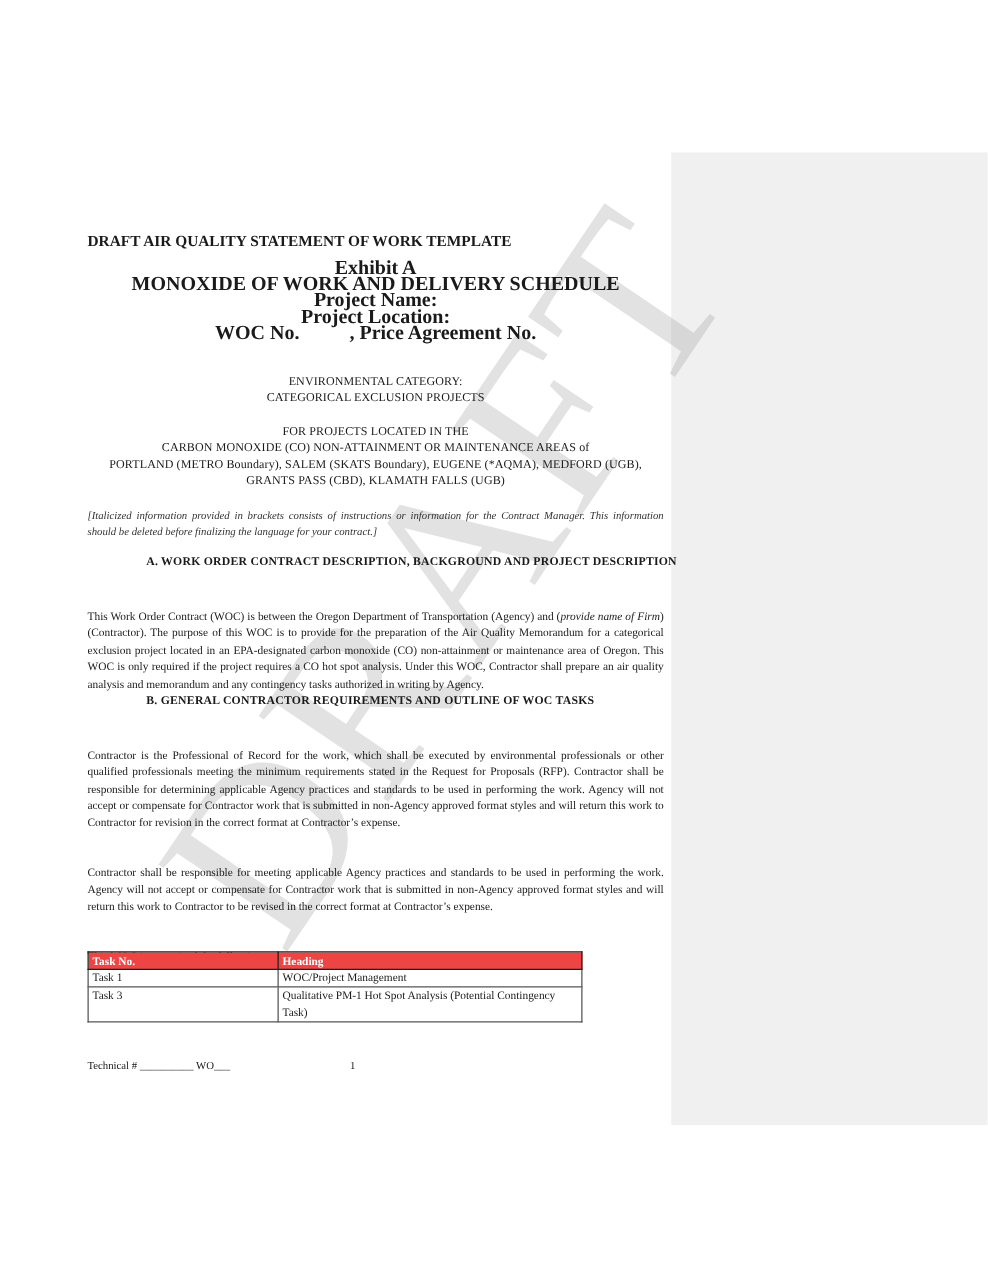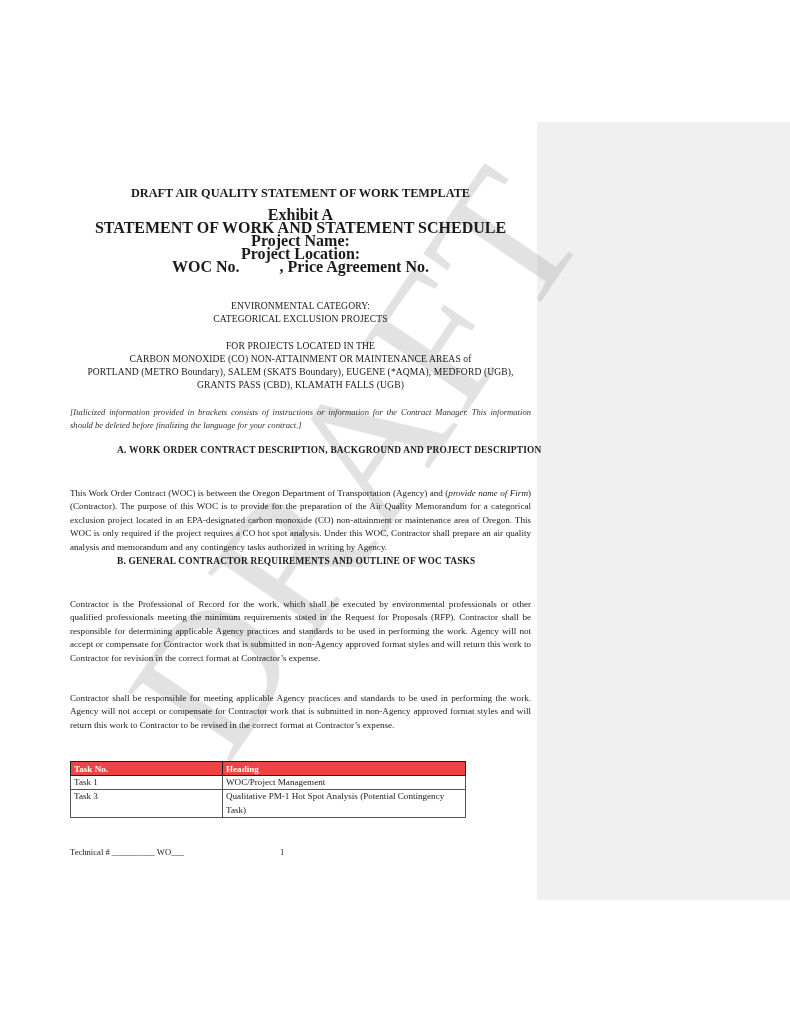--- a/index.html
+++ b/index.html
@@ -5,21 +5,21 @@
   html, body { margin:0; padding:0; background:#ffffff; }
   body { width:790px; height:1022px; position:relative; overflow:hidden;
          font-family:"Liberation Serif", "DejaVu Serif", serif; color:#1a1a1a; }
   .comment-pane { position:absolute; left:537px; top:122px; width:253px; height:778px;
                   background:#f0f0f0; }
   .watermark { position:absolute; left:60px; top:420px; width:520px; text-align:center;
                font-family:"Liberation Serif", serif; font-size:190px; letter-spacing:6px;
                color:rgba(150,150,150,0.28); transform:rotate(-56deg); transform-origin:center;
                pointer-events:none; white-space:nowrap; line-height:1; }
   .page { position:absolute; left:70px; top:0; width:461px; }
-  .center { text-align:center; }
+  .center { }
   .title { position:absolute; top:186px; left:0; width:461px; font-weight:bold; font-size:12.3px; }
   .hdr { position:absolute; left:0; width:461px; font-weight:bold; font-size:16px; text-align:center; line-height:13.2px; }
   .cap { position:absolute; left:0; width:461px; font-size:9.6px; text-align:center; line-height:12.8px; letter-spacing:0.1px; }
   .note { position:absolute; top:406px; left:0; width:461px; font-style:italic; font-size:8.6px; line-height:13.4px; text-align:justify; color:#333; }
   .sect { position:absolute; left:0; width:461px; font-weight:bold; font-size:9.4px; letter-spacing:0.2px;margin-left:47px; }
   .para { position:absolute; left:0; width:461px; font-size:9.1px; line-height:13.4px; text-align:justify;margin-top:24px; }
   .para i { font-style:italic; }
   table.tasks { position:absolute; left:0; top:761px; width:396px; border-collapse:collapse; font-size:9.1px; }
   table.tasks th { background:#ef4444; color:#ffffff; font-weight:bold; text-align:left; padding:0 3px; height:13px; border:1px solid #1f1f1f; }
   table.tasks td { border:1px solid #555; padding:0 3px; vertical-align:top; line-height:13.4px; }
@@ -31,21 +31,21 @@
 <body>
 
 <div class="comment-pane"></div>
 
 <div class="watermark">DRAFT</div>
 
 <div class="page">
   <div class="title center">DRAFT AIR QUALITY STATEMENT OF WORK TEMPLATE</div>
 
   <div class="hdr" style="top:208px">Exhibit A</div>
-  <div class="hdr" style="top:221px">STATEMENT OF WORK AND STATEMENT SCHEDULE</div>
+  <div class="hdr" style="top:221px">MONOXIDE OF WORK AND DELIVERY SCHEDULE</div>
   <div class="hdr" style="top:234px">Project Name:</div>
   <div class="hdr" style="top:247px">Project Location:</div>
   <div class="hdr" style="top:260px; white-space:pre">WOC No.          , Price Agreement No.</div>
 
   <div class="cap" style="top:300px">ENVIRONMENTAL CATEGORY:</div>
   <div class="cap" style="top:313px">CATEGORICAL EXCLUSION PROJECTS</div>
 
   <div class="cap" style="top:340px">FOR PROJECTS LOCATED IN THE</div>
   <div class="cap" style="top:353px">CARBON MONOXIDE (CO) NON-ATTAINMENT OR MAINTENANCE AREAS of</div>
   <div class="cap" style="top:366px; left:-6px; width:473px">PORTLAND (METRO Boundary),  SALEM (SKATS Boundary), EUGENE (*AQMA), MEDFORD (UGB),</div>

